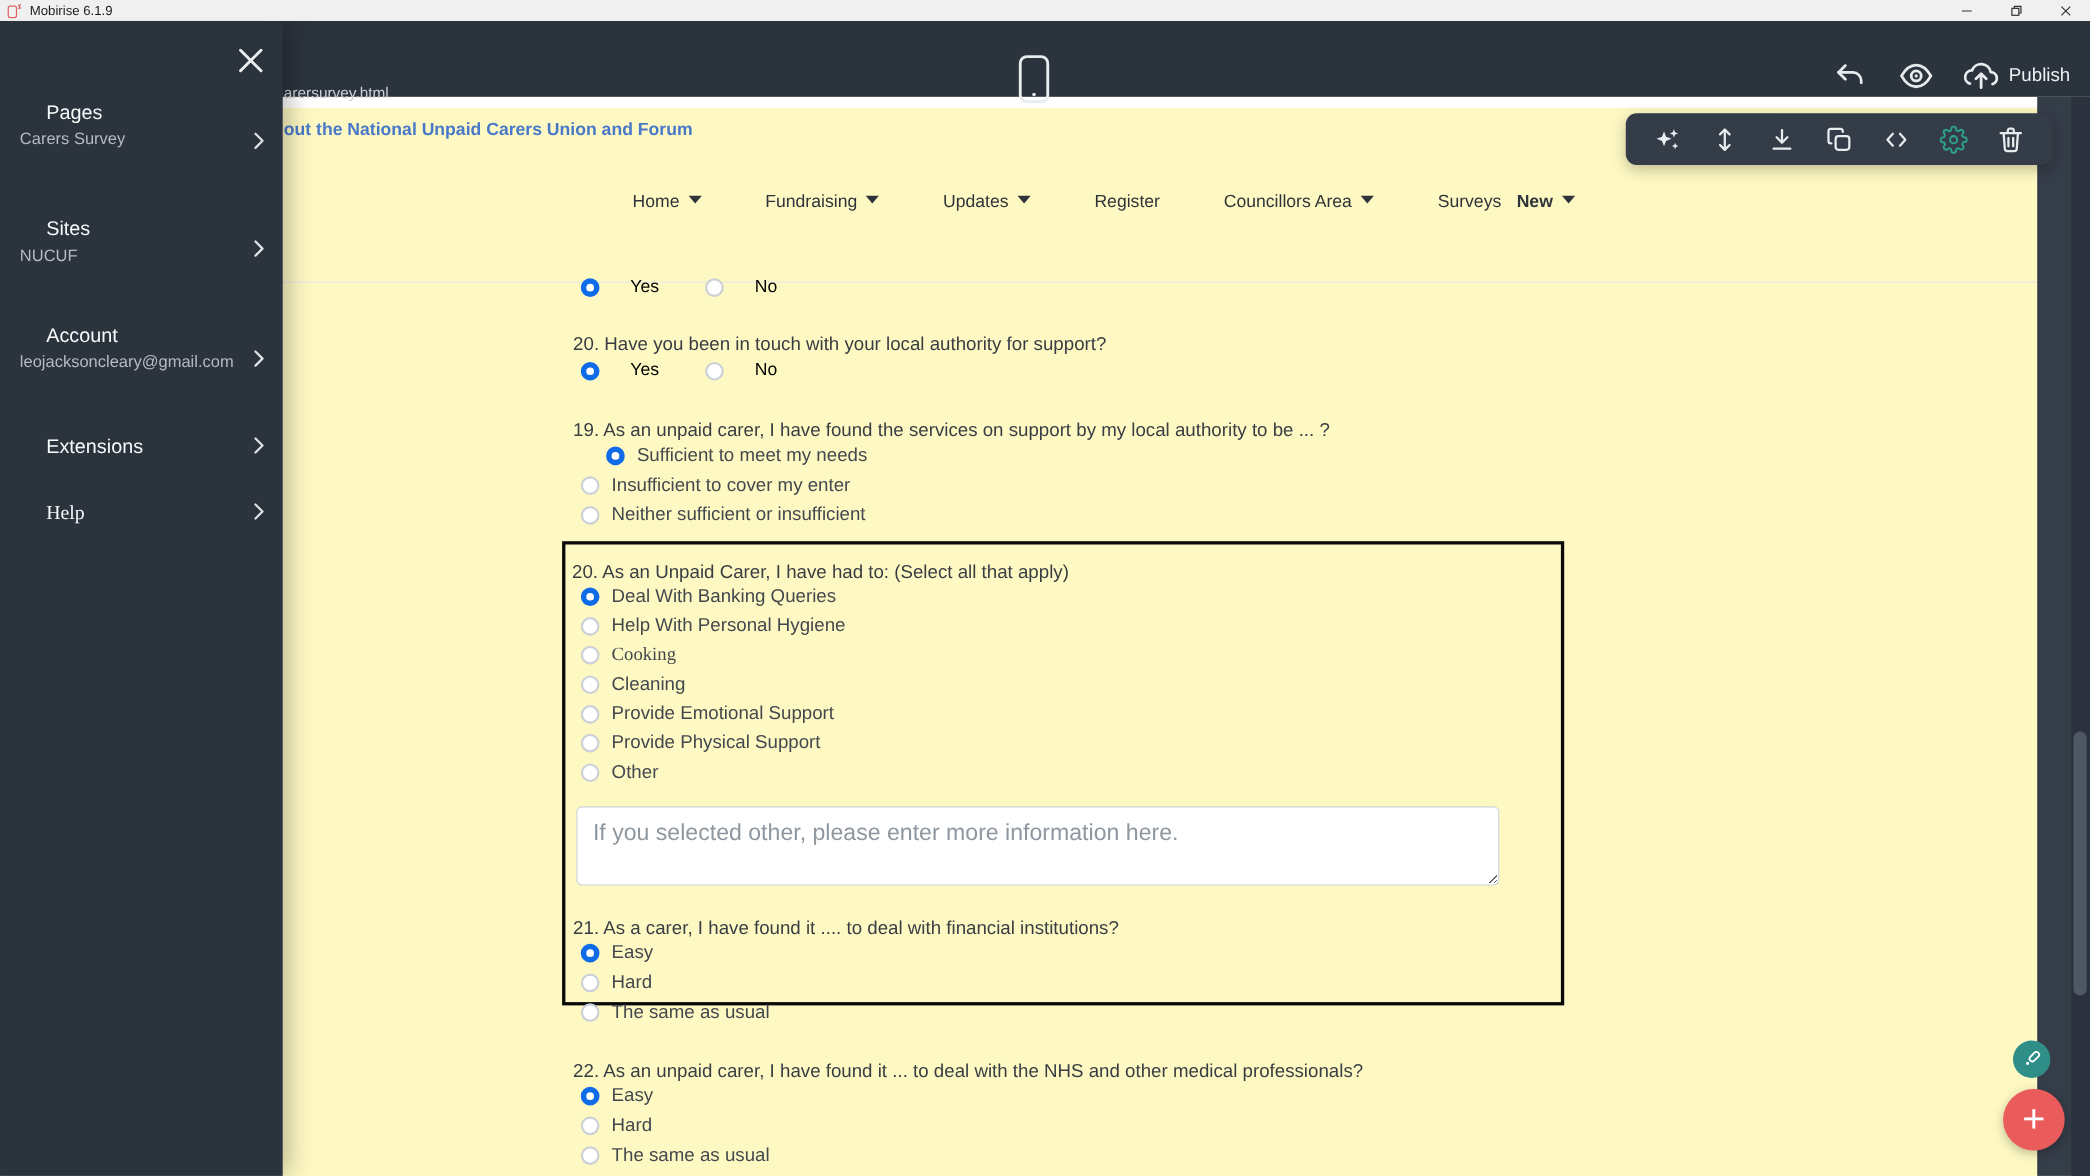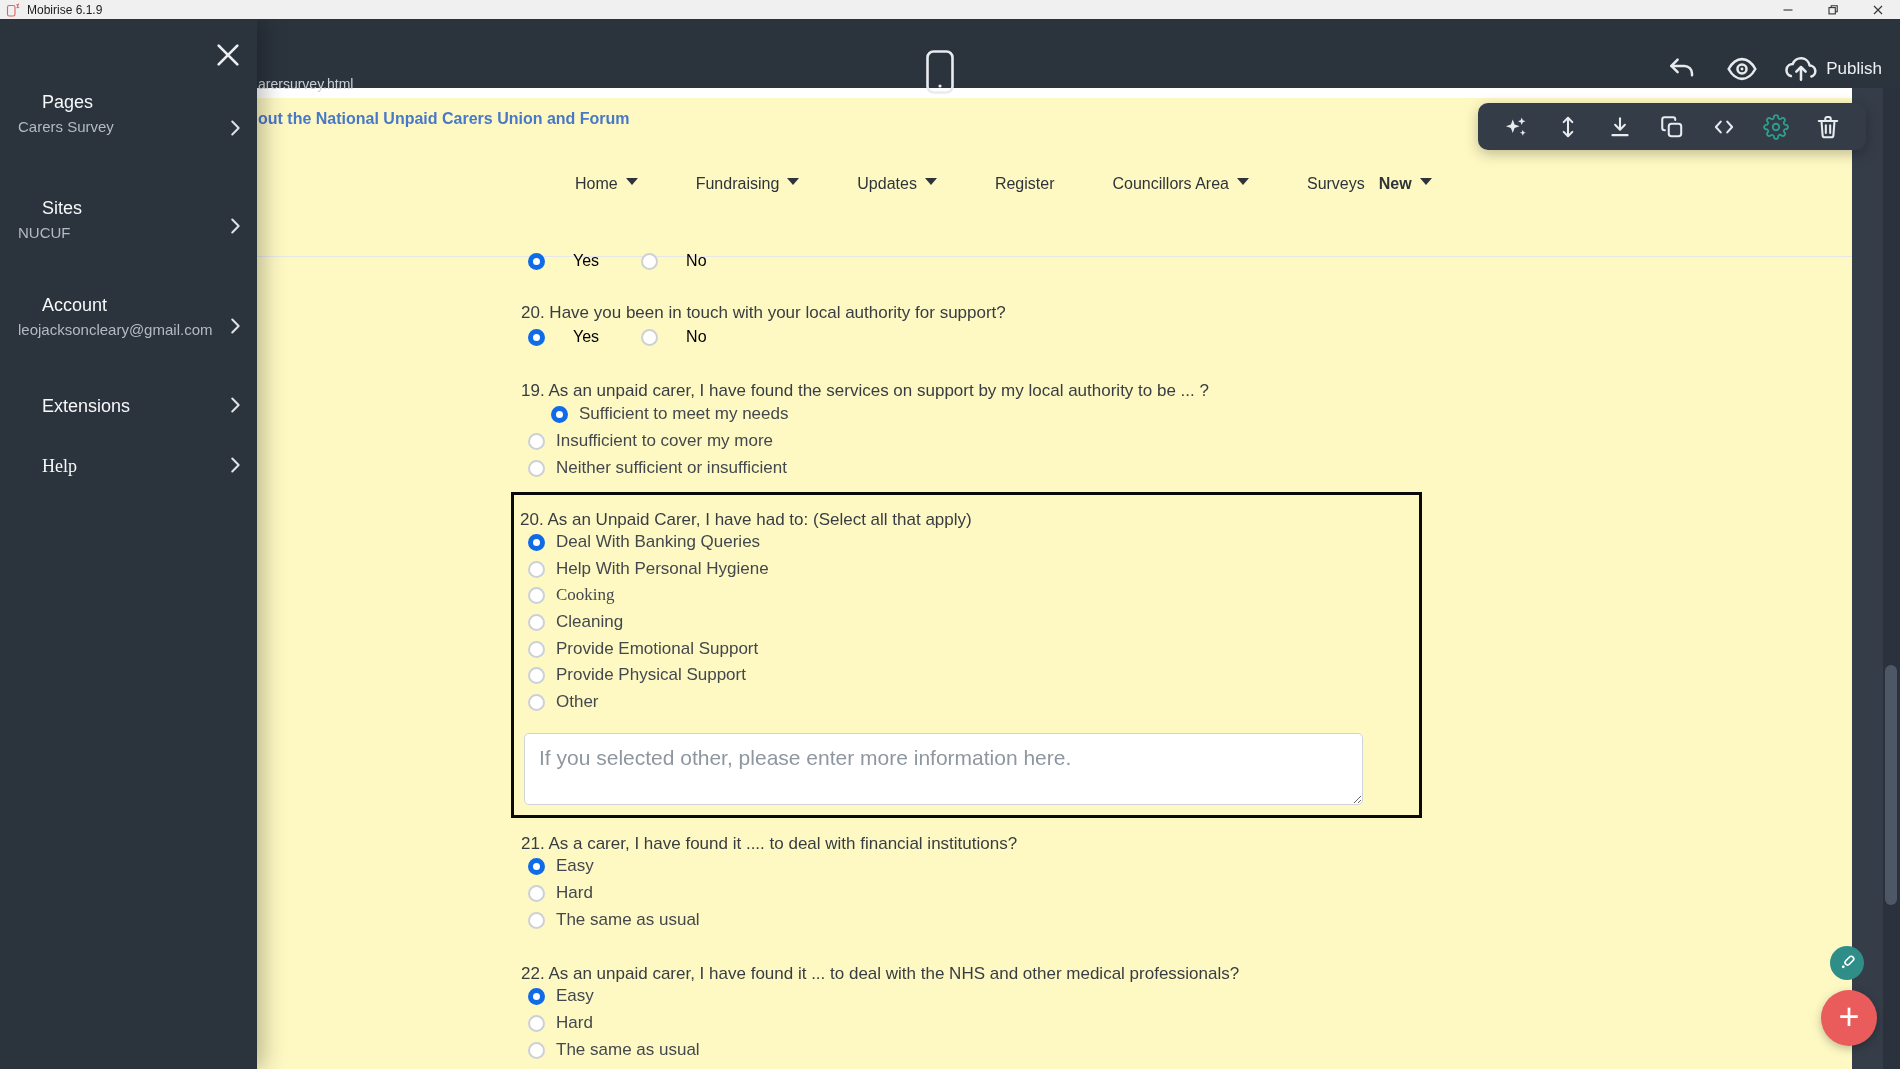--- a/index.html
+++ b/index.html
@@ -46,21 +46,21 @@
   .form{position:absolute;left:254px;top:154px;width:911px;height:830px;}
   .qtitle{position:absolute;left:10px;font-size:17px;color:#383d43;line-height:21px;white-space:nowrap;}
   .optrow{position:absolute;left:17px;display:flex;align-items:center;gap:11px;height:18px;}
   .optrow .olabel{font-size:17px;color:#43484e;white-space:nowrap;}
   .inlineopts{position:absolute;left:17px;display:flex;align-items:center;height:18px;}
   .inlineopt{display:flex;align-items:center;gap:28px;margin-right:42px;}
   .radio{width:17px;height:17px;border-radius:50%;border:2px solid #ccd1d7;background:#fff;
          box-sizing:border-box;flex:none;}
   .radio.checked{border:5.5px solid #0f6be8;}
 
-  .selblock{position:absolute;left:0;top:240px;width:911px;height:326px;border:3px solid #0a0a0a;
+  .selblock{position:absolute;left:0;top:240px;width:911px;height:422px;border:3px solid #0a0a0a;
             box-sizing:border-box;}
   .selblock .qtitle{left:6px;top:14px;}
   .otherbox{position:absolute;left:10px;top:238px;width:839px;height:72px;box-sizing:border-box;
             border:1px solid #ced4da;border-radius:5px;padding:12px 14px;resize:vertical;
             font-family:"Liberation Sans",sans-serif;font-size:21px;color:#41464c;background:#fff;}
   .otherbox::placeholder{color:#8e979f;opacity:1;}
 
   
   .rightstrip{position:absolute;left:1852px;top:88px;width:48px;height:981px;background:#353d49;z-index:3;}
   .sb-track{position:absolute;right:0;top:0;width:17px;height:981px;background:#2b323d;}
@@ -263,21 +263,21 @@
         </span>
       </div>
 
       <div class="qtitle" style="top:128px;">19. As an unpaid carer, I have found the services on support by my local authority to be ... ?</div>
       <div class="optrow" style="top:153px;margin-left:23px;">
         <span class="radio checked"></span>
         <span class="olabel">Sufficient to meet my needs</span>
       </div>
       <div class="optrow" style="top:180px;">
         <span class="radio"></span>
-        <span class="olabel">Insufficient to cover my more</span>
+        <span class="olabel">Insufficient to cover my enter</span>
       </div>
       <div class="optrow" style="top:207px;">
         <span class="radio"></span>
         <span class="olabel">Neither sufficient or insufficient</span>
       </div>
 
       <div class="selblock">
         <div class="qtitle">20. As an Unpaid Carer, I have had to: (Select all that apply)</div>
         <div class="optrow" style="left:14px;top:38px;">
           <span class="radio checked"></span>

